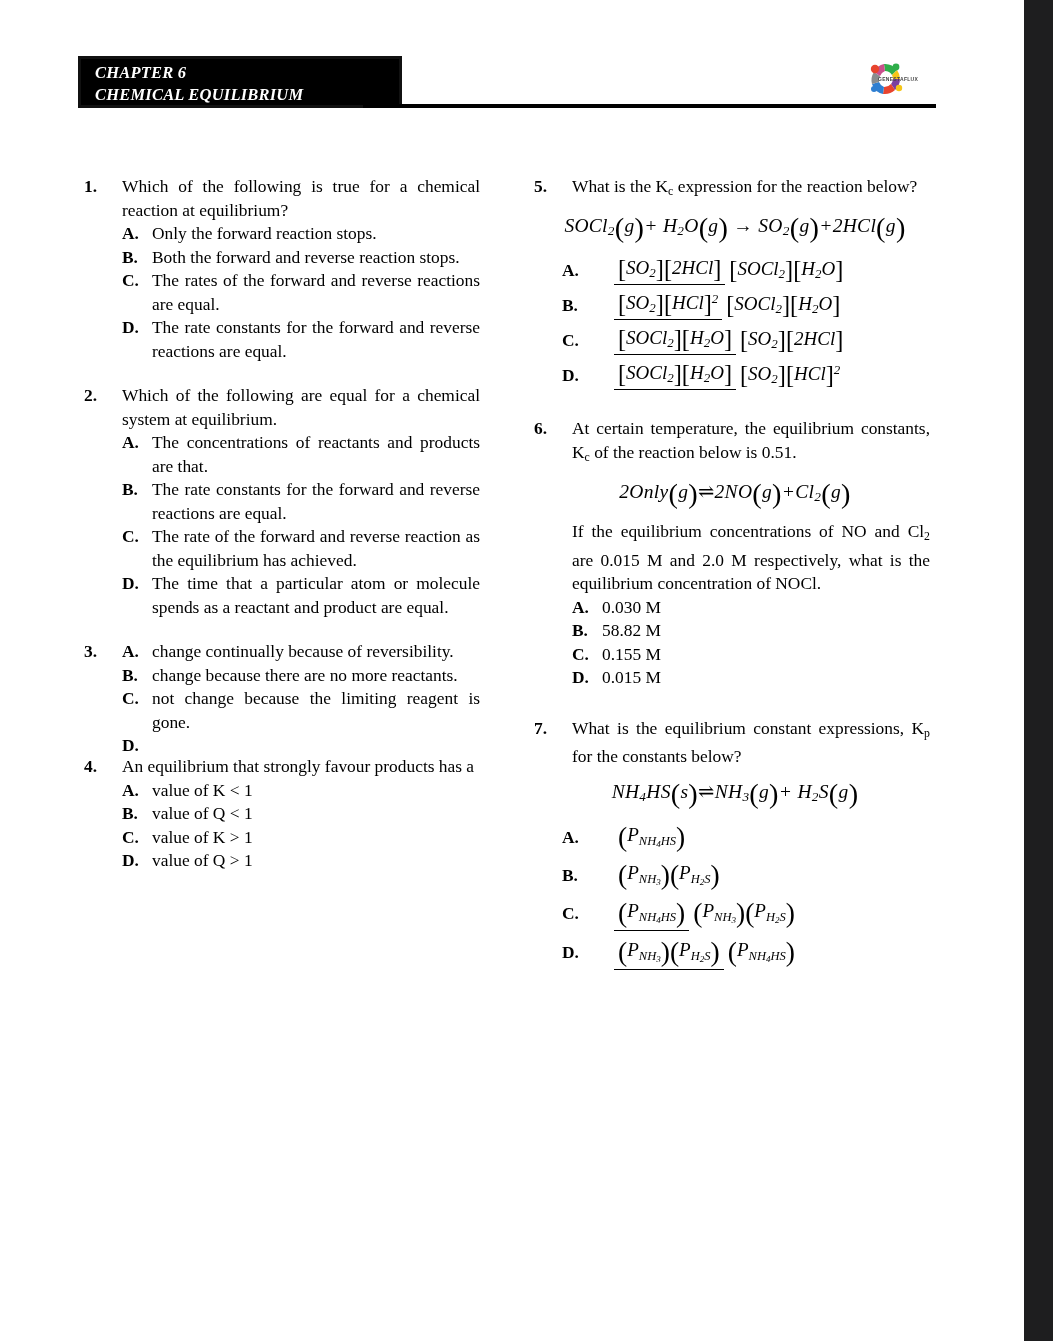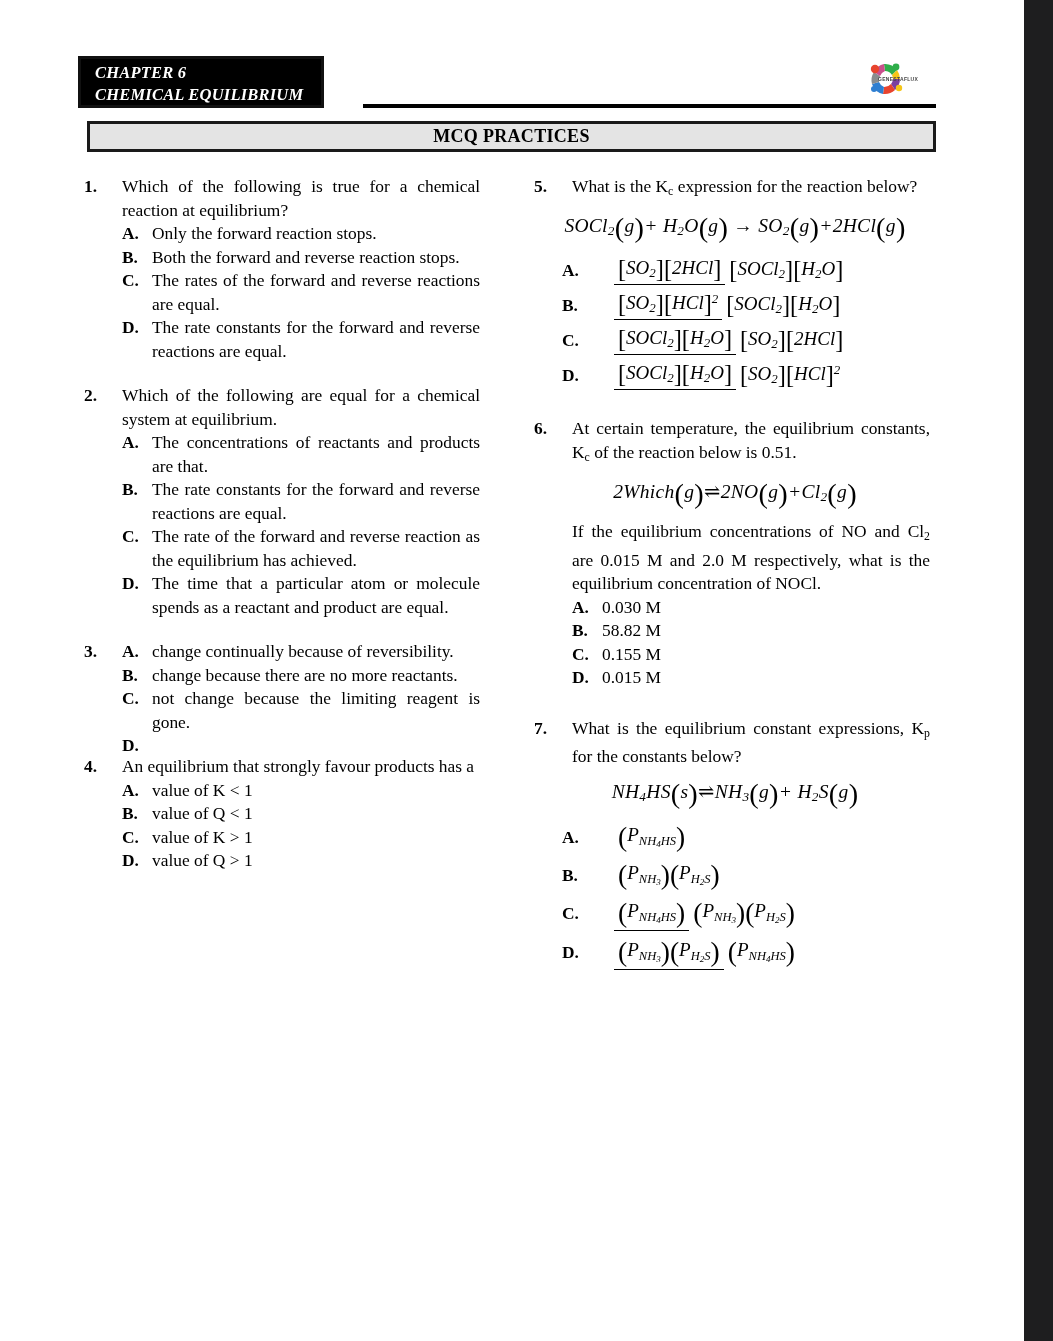--- a/index.html
+++ b/index.html
@@ -32,21 +32,21 @@
 
   
   .header {
     position: absolute;
     left: 0; top: 0; width: 1024px;
     height: 115px;
   }
   .chapter-box {
     position: absolute;
     left: 78px; top: 56px;
-    width: 246px;
+    width: 324px;
     height: 52px;
     background: #000;
     border: 3px solid #111;
     box-sizing: border-box;
     padding: 3px 0 0 14px;
   }
   .chapter-line {
     color: #fff;
     font-weight: bold;
     font-style: italic;
@@ -237,23 +237,20 @@
           <circle cx="10" cy="-12" r="3.4" fill="#2fae4a"></circle>
           <circle cx="13" cy="9" r="3.2" fill="#f5c518"></circle>
           <circle cx="-12" cy="10" r="3.0" fill="#2f7fd1"></circle>
           <circle cx="0" cy="0" r="4.5" fill="#ffffff" opacity="0.55"></circle>
         </g>
       </svg>
       <div class="logo-word">GENESTAFLUX</div>
     </div>
   </div>
 
-  <div class="title-bar">
-    <span class="title-bar-text">MCQ PRACTICES</span>
-  </div>
 
   <div class="columns">
 
     <div class="col col-left">
 
       <div class="q">
         <div class="q-head">
           <span class="q-num">1.</span>
           <span>Which of the following is true for a chemical reaction at equilibrium?</span>
         </div>
@@ -400,21 +397,21 @@
       </div>
 
       <div class="spacer-7"></div>
 
       <div class="q">
         <div class="q-head">
           <span class="q-num">6.</span>
           <span>At certain temperature, the equilibrium constants, K</span><sub>c</sub><span> of the reaction below is 0.51.</span>
         </div>
         <div class="eqline">
-          <span class="math eq-small">2<i>Which</i><span class="pr">(</span><i>g</i><span class="pr">)</span>⇌2<i>NO</i><span class="pr">(</span><i>g</i><span class="pr">)</span>+<i>Cl</i><sub>2</sub><span class="pr">(</span><i>g</i><span class="pr">)</span></span>
+          <span class="math eq-small">2<i>Only</i><span class="pr">(</span><i>g</i><span class="pr">)</span>⇌2<i>NO</i><span class="pr">(</span><i>g</i><span class="pr">)</span>+<i>Cl</i><sub>2</sub><span class="pr">(</span><i>g</i><span class="pr">)</span></span>
         </div>
         <div class="q-head" style="padding-left:42px">
           <span>If the equilibrium concentrations of NO and Cl</span><sub>2</sub><span> are 0.015 M and 2.0 M respectively, what is the equilibrium concentration of NOCl.</span>
         </div>
         <div class="opts">
           <div class="opt nowrap">
             <span class="opt-l">A.</span>
             <span>0.030 M</span>
           </div>
           <div class="opt nowrap">

